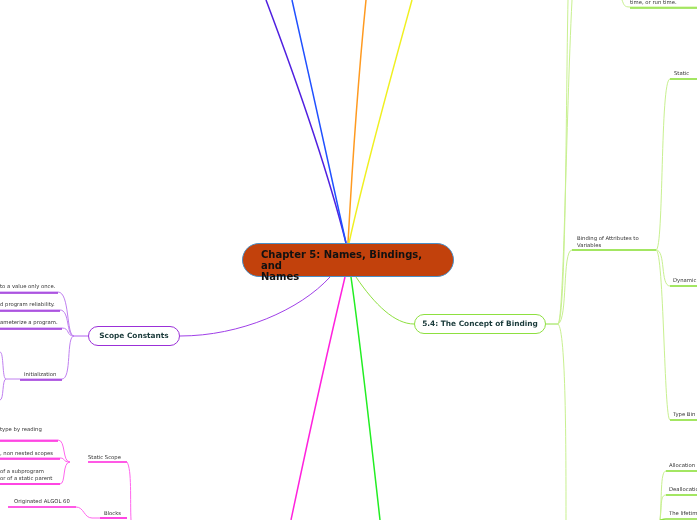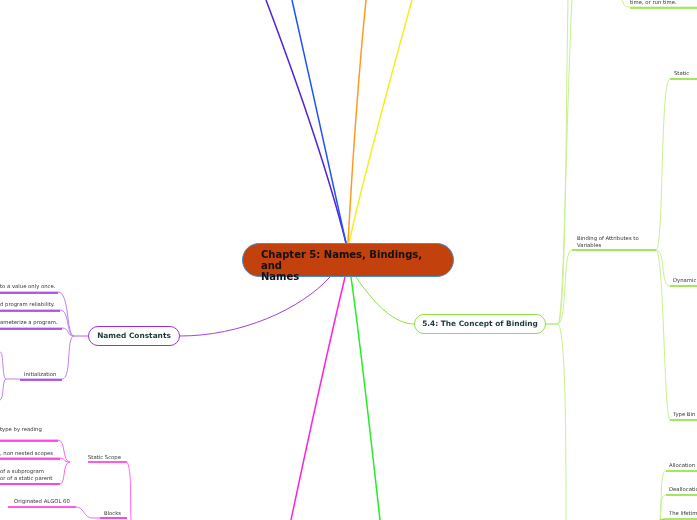--- a/index.html
+++ b/index.html
@@ -76,21 +76,21 @@
   <path d="M666 495 L697 495" stroke="#8ee040" stroke-width="1.5" fill="none"></path>
   <path d="M660 520 C662 520 662 519 666 519 L697 519" stroke="#8ee040" stroke-width="1.5" fill="none"></path>
 </svg>
 
 <div class="node root">
   <div>Chapter 5: Names, Bindings, and</div>
   <div>Names</div>
 </div>
 
 <div class="node main named">
-  <span>Named Constants</span>
+  <span>Scope Constants</span>
 </div>
 <div class="node main binding">
   <span>5.4: The Concept of Binding</span>
 </div>
 
 <div class="lbl" style="left:0;top:283px;">to a value only once.</div>
 <div class="lbl" style="left:0;top:301px;">d program reliability.</div>
 <div class="lbl" style="left:0;top:319px;">ameterize a program.</div>
 <div class="lbl" style="left:24px;top:371px;">Initialization</div>
 

